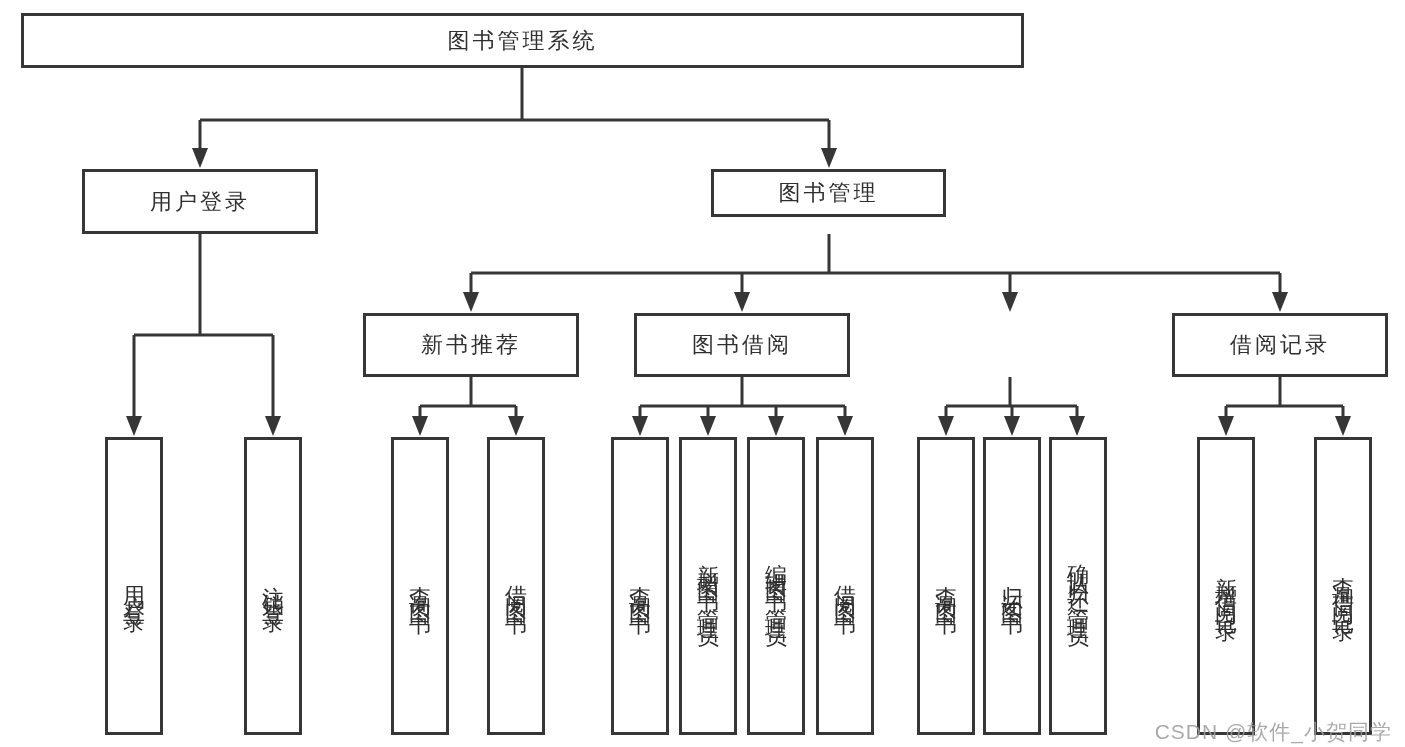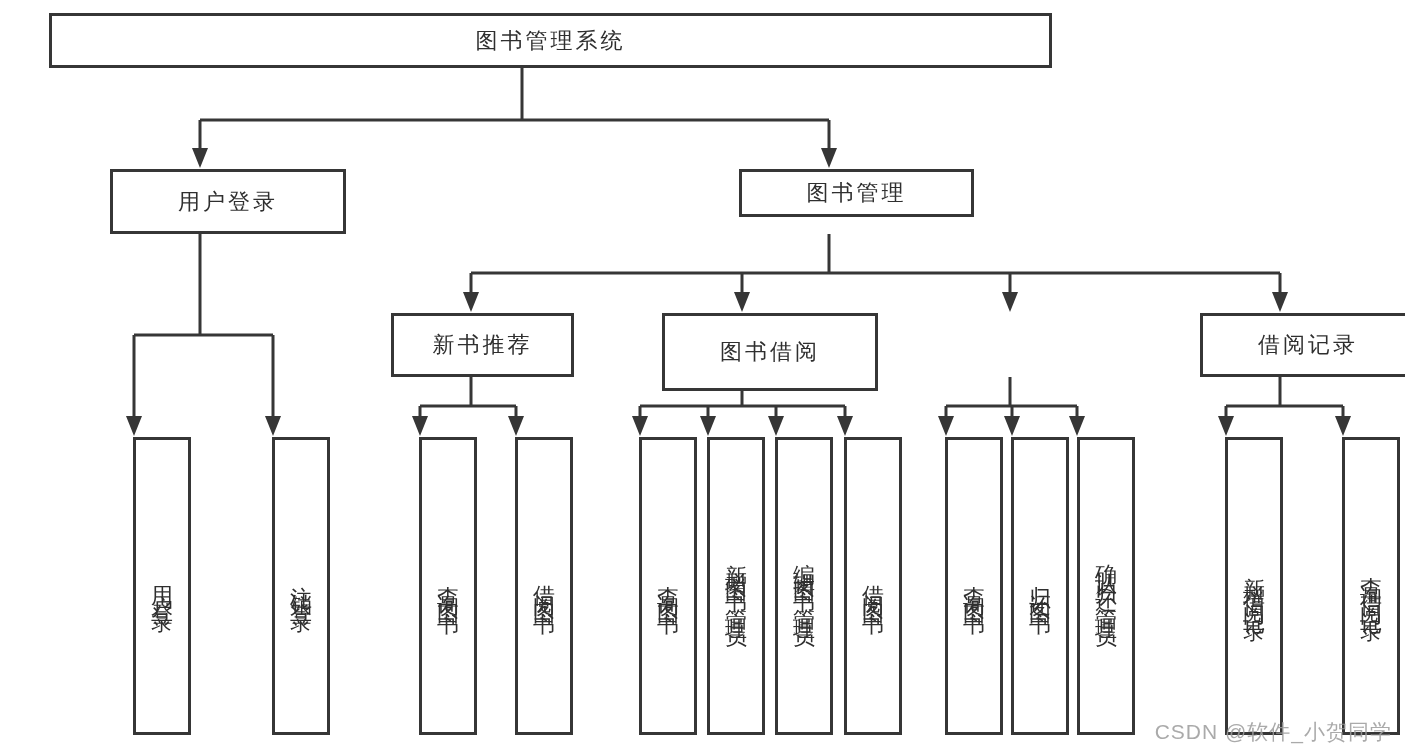--- a/index.html
+++ b/index.html
@@ -20,21 +20,20 @@
   }
   .node {
     position: absolute;
     box-sizing: border-box;
     border: 3px solid #363636;
     background: #ffffff;
     display: flex;
     align-items: center;
     justify-content: center;
     z-index: 2;
-    margin-left: 28px;
   }
   .hlabel {
     font-size: 22px;
     letter-spacing: 3px;
     white-space: nowrap;
     color: #2f2f2f;
   }
   .leaf {
     top: 437px;
     width: 58px;
@@ -121,24 +120,24 @@
     <span class="hlabel">图书管理系统</span>
   </div>
 
   <div class="node" style="left:82px;top:169px;width:236px;height:65px">
     <span class="hlabel">用户登录</span>
   </div>
   <div class="node" style="left:711px;top:169px;width:235px;height:48px">
     <span class="hlabel">图书管理</span>
   </div>
 
-  <div class="node" style="left:363px;top:313px;width:183px;height:64px">
+  <div class="node" style="left:363px;top:313px;width:216px;height:64px">
     <span class="hlabel">新书推荐</span>
   </div>
-  <div class="node" style="left:634px;top:313px;width:216px;height:78px">
+  <div class="node" style="left:634px;top:313px;width:216px;height:64px">
     <span class="hlabel">图书借阅</span>
   </div>
   <div class="node" style="left:1172px;top:313px;width:216px;height:64px">
     <span class="hlabel">借阅记录</span>
   </div>
 
   <div class="node leaf" style="left:105px">
     <span class="vtext">用户登录</span>
   </div>
   <div class="node leaf" style="left:244px">

